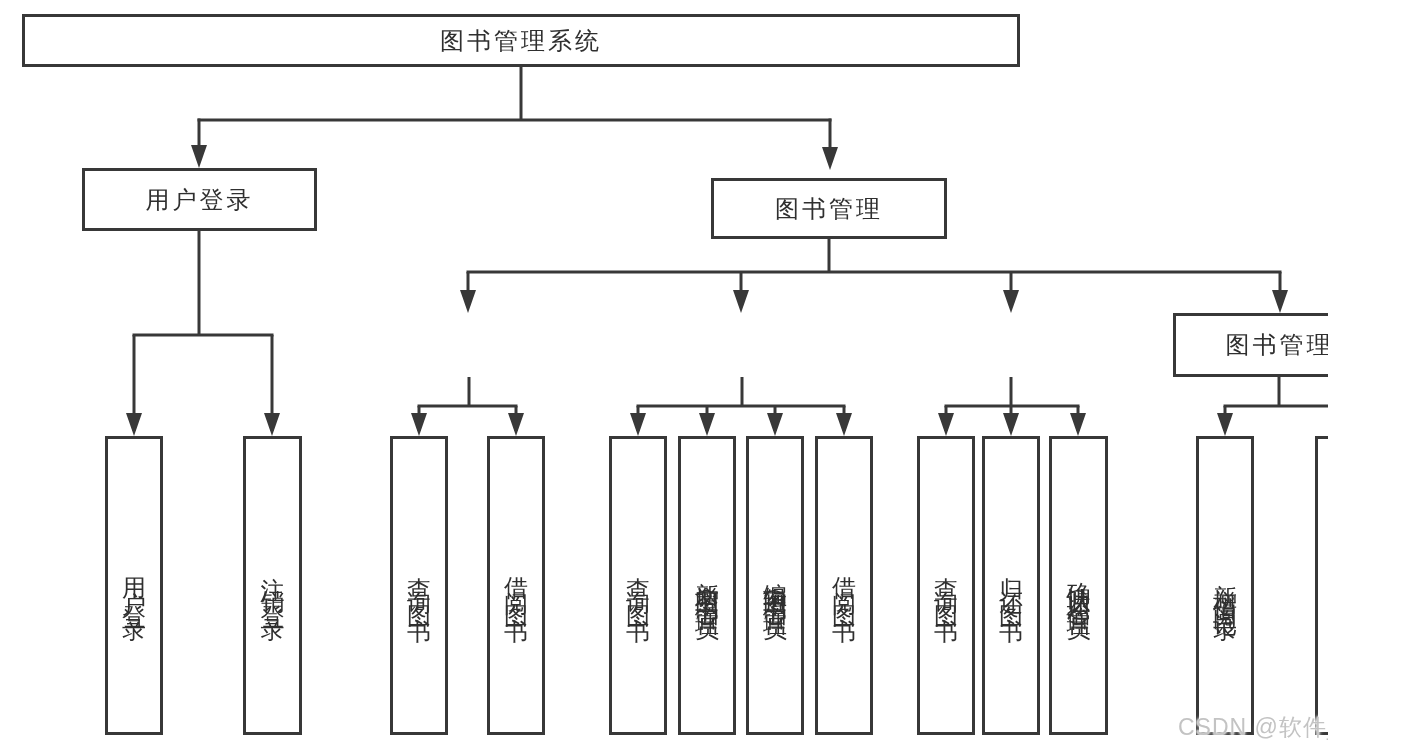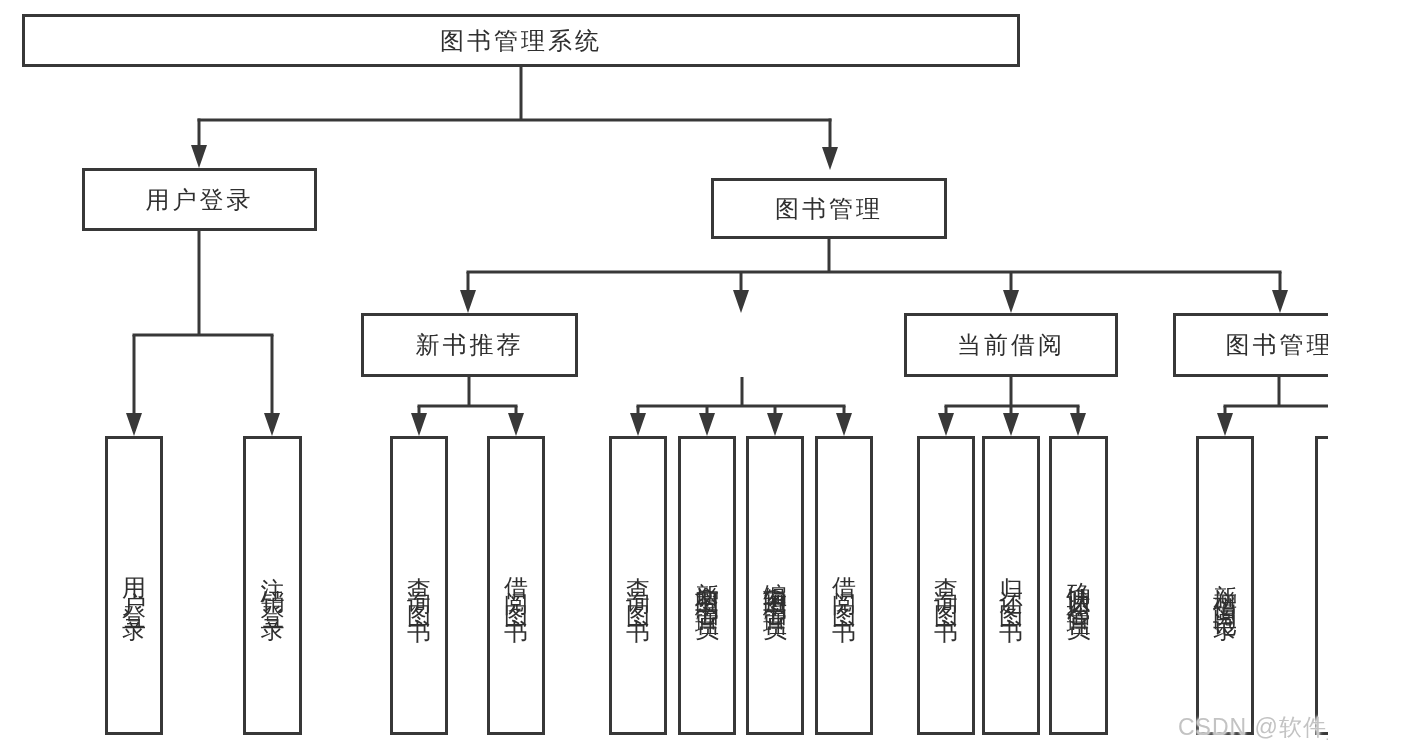--- a/index.html
+++ b/index.html
@@ -101,26 +101,20 @@
     <span>图书管理系统</span>
   </div>
 
   <div class="node hbox" style="left:82px;top:168px;width:235px;height:63px;">
     <span>用户登录</span>
   </div>
   <div class="node hbox" style="left:711px;top:178px;width:236px;height:61px;">
     <span>图书管理</span>
   </div>
 
-  <div class="node hbox" style="left:361px;top:313px;width:217px;height:64px;">
-    <span>新书推荐</span>
-  </div>
-  <div class="node hbox" style="left:904px;top:313px;width:214px;height:64px;">
-    <span>当前借阅</span>
-  </div>
   <div class="node hbox" style="left:1173px;top:313px;width:213px;height:64px;">
     <span>图书管理</span>
   </div>
 
   <div class="node vbox" style="left:105px;top:436px;width:58px;height:299px;">
     <span>用户登录</span>
   </div>
   <div class="node vbox" style="left:243px;top:436px;width:59px;height:299px;">
     <span>注销登录</span>
   </div>

